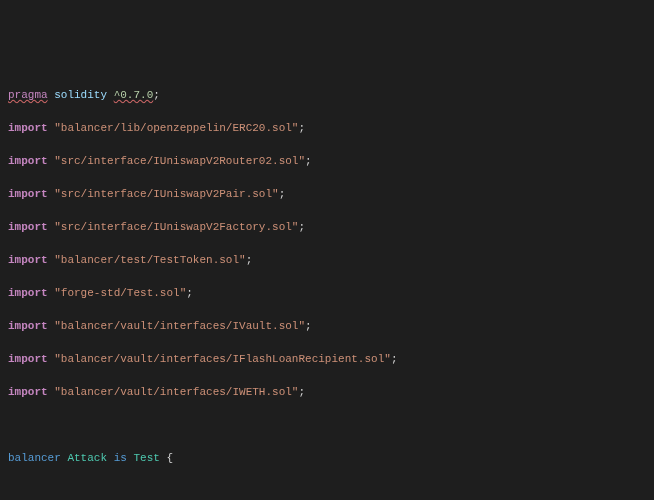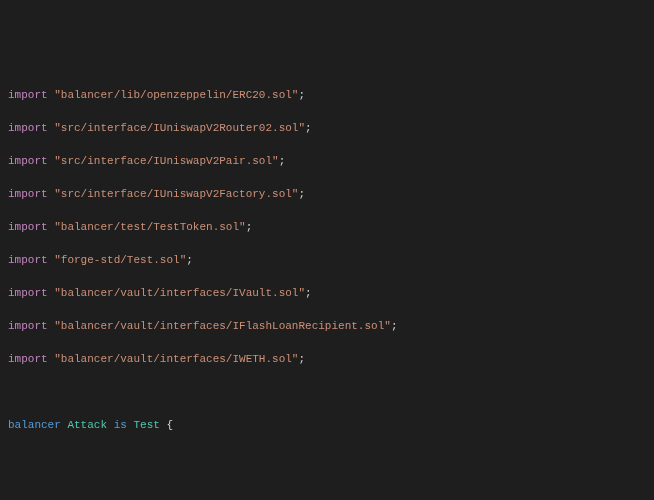--- a/index.html
+++ b/index.html
@@ -15,35 +15,36 @@
       line-height: 1.5;
       padding: 4px 0 4px 8px;
       white-space: pre;
       overflow: hidden;
       width: 654px;
       height: 500px;
     }
     .line {
       display: block;
     }
-    .kw { color: #c586c0; }
+    .kw { color: #c586c0; font-weight: bold; }
     .kw-squiggle { color: #c586c0; text-decoration: underline wavy #cc6666; text-decoration-skip-ink: none; }
     .str { color: #ce9178; }
     .type { color: #4ec9b0; }
     .ident { color: #9cdcfe; }
     .punct { color: #d4d4d4; }
     .keyword2 { color: #569cd6; }
     .version-squiggle { color: #b5cea8; text-decoration: underline wavy #cc6666; text-decoration-skip-ink: none; }
   </style>
 </head>
 <body>
 
 
 
 <div>
+<span class="line"><span class="kw-squiggle">pragma</span> <span class="ident">solidity</span> <span class="version-squiggle">^0.7.0</span><span class="punct">;</span></span>
 <span class="line"><span class="kw">import</span> <span class="str">"balancer/lib/openzeppelin/ERC20.sol"</span><span class="punct">;</span></span>
 <span class="line"><span class="kw">import</span> <span class="str">"src/interface/IUniswapV2Router02.sol"</span><span class="punct">;</span></span>
 <span class="line"><span class="kw">import</span> <span class="str">"src/interface/IUniswapV2Pair.sol"</span><span class="punct">;</span></span>
 <span class="line"><span class="kw">import</span> <span class="str">"src/interface/IUniswapV2Factory.sol"</span><span class="punct">;</span></span>
 <span class="line"><span class="kw">import</span> <span class="str">"balancer/test/TestToken.sol"</span><span class="punct">;</span></span>
 <span class="line"><span class="kw">import</span> <span class="str">"forge-std/Test.sol"</span><span class="punct">;</span></span>
 <span class="line"><span class="kw">import</span> <span class="str">"balancer/vault/interfaces/IVault.sol"</span><span class="punct">;</span></span>
 <span class="line"><span class="kw">import</span> <span class="str">"balancer/vault/interfaces/IFlashLoanRecipient.sol"</span><span class="punct">;</span></span>
 <span class="line"><span class="kw">import</span> <span class="str">"balancer/vault/interfaces/IWETH.sol"</span><span class="punct">;</span></span>
 <span class="line"> </span>

